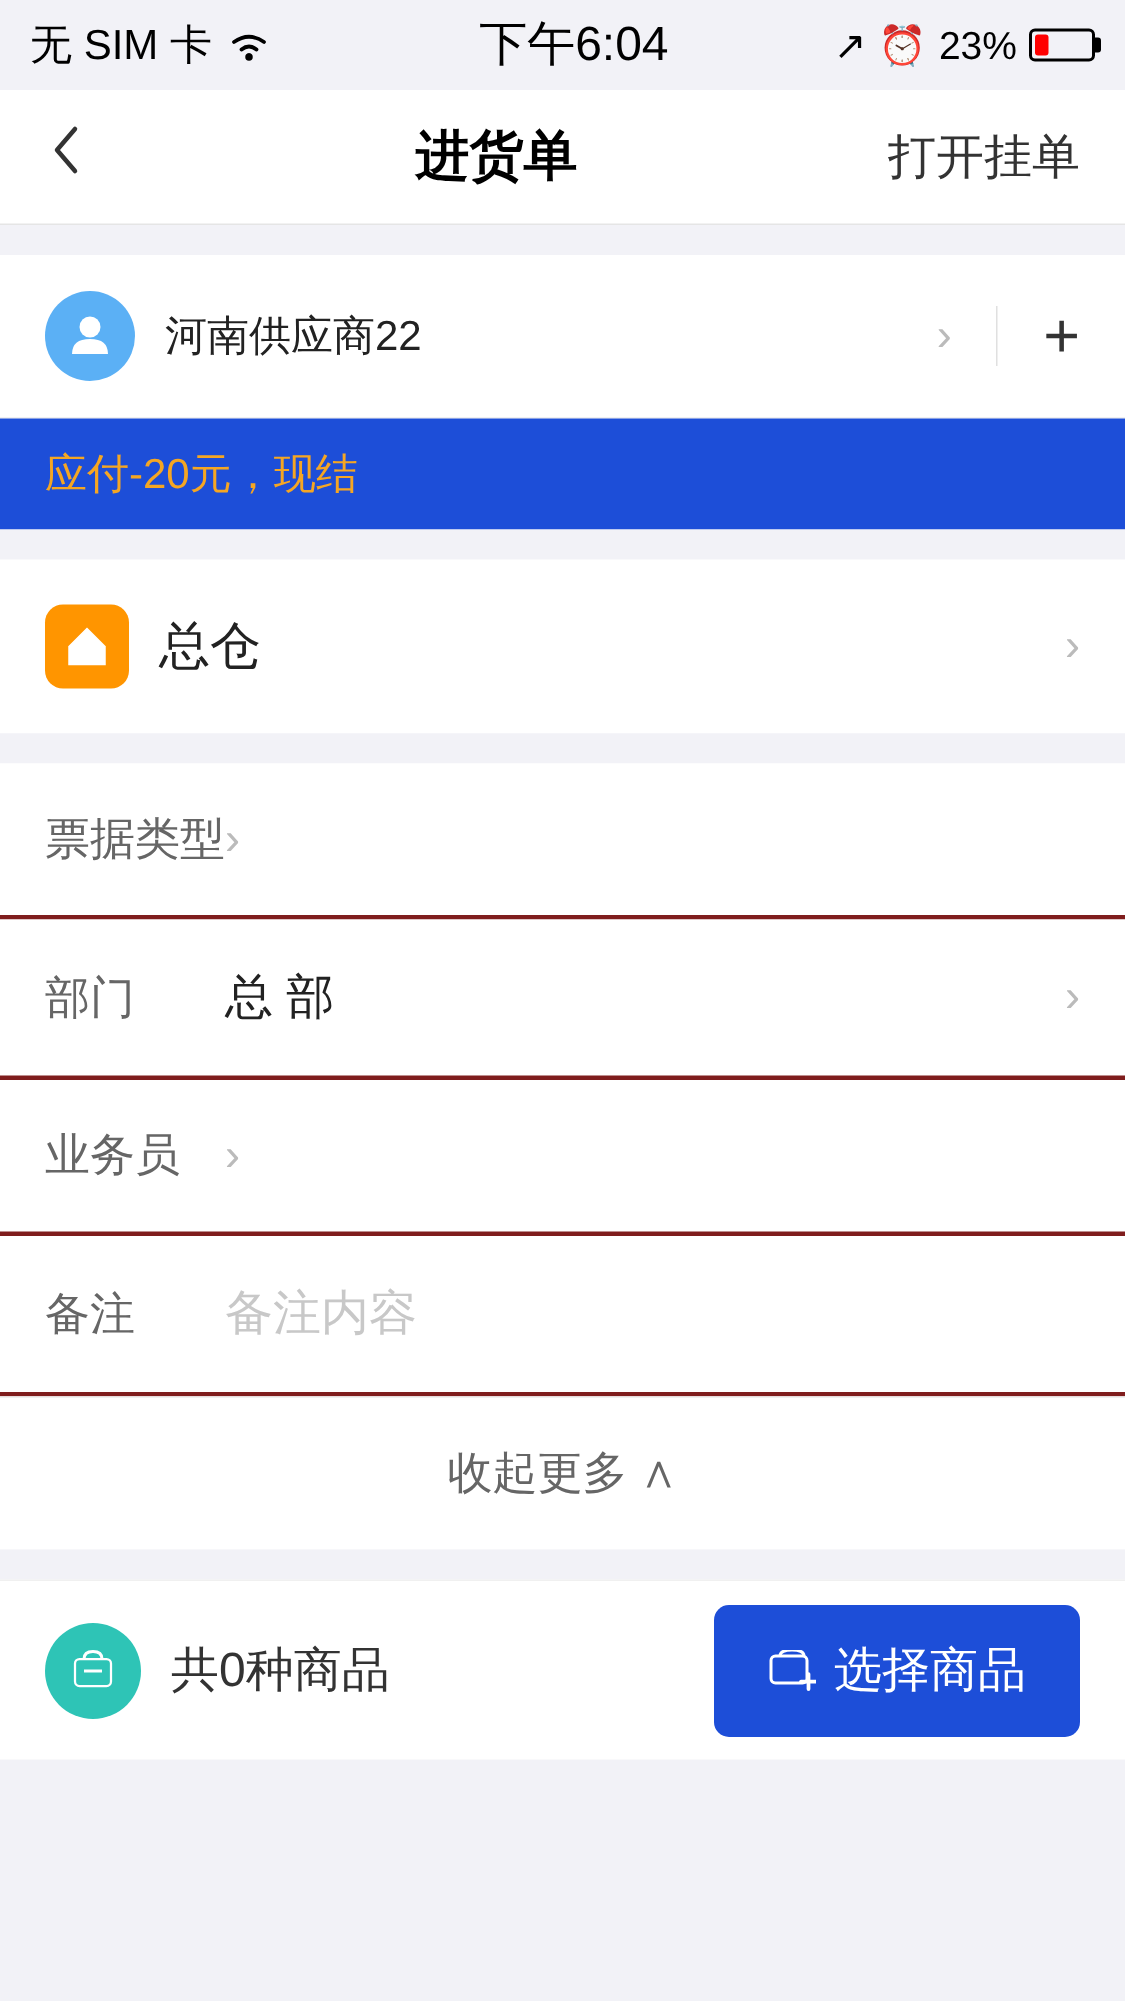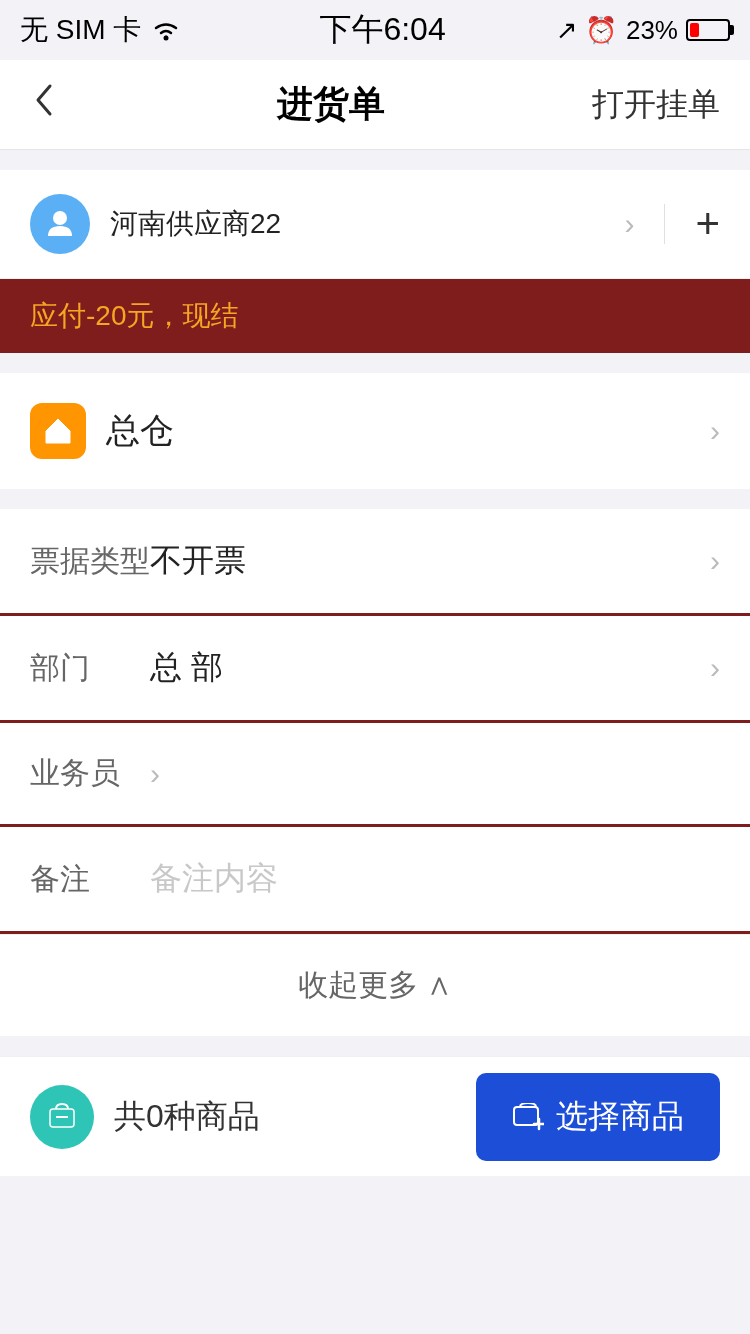--- a/index.html
+++ b/index.html
@@ -138,21 +138,21 @@
       cursor: pointer;
     }
     .vertical-divider {
       width: 1px;
       height: 40px;
       background: #e0e0e0;
     }
 
     
     .notice-banner {
-      background: #7f1d1d;
+      background: #1d4ed8;
       padding: 18px 30px;
       font-size: 28px;
       color: #f5a623;
     }
 
     
     .form-row {
       display: flex;
       align-items: center;
       padding: 30px 30px;
@@ -325,21 +325,20 @@
       <span class="warehouse-name">总仓</span>
       <span class="chevron">›</span>
     </div>
   </div>
 
   <div class="section-gap"></div>
   <div class="card">
 
     <div class="form-row">
       <span class="form-label">票据类型</span>
-      <span class="form-value">不开票</span>
       <span class="chevron">›</span>
     </div>
 
     <div class="form-row">
       <span class="form-label">部门</span>
       <span class="form-value">总 部</span>
       <span class="chevron">›</span>
     </div>
 
     <div class="form-row">

